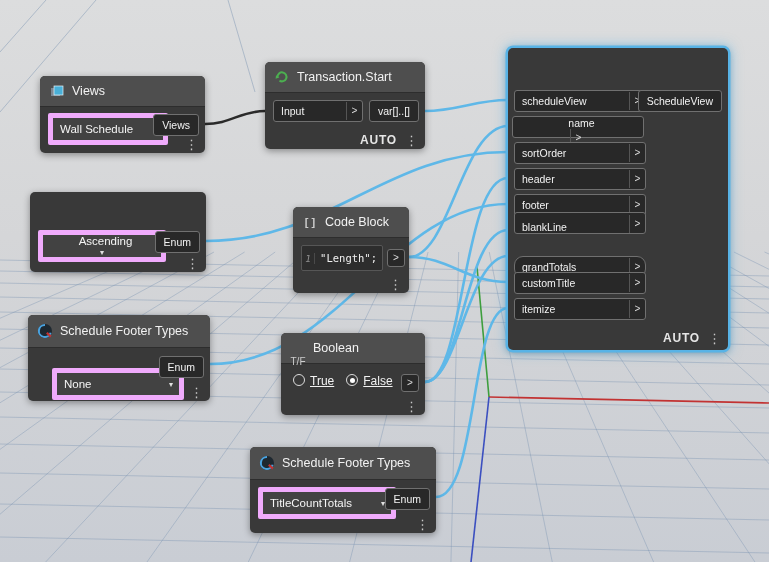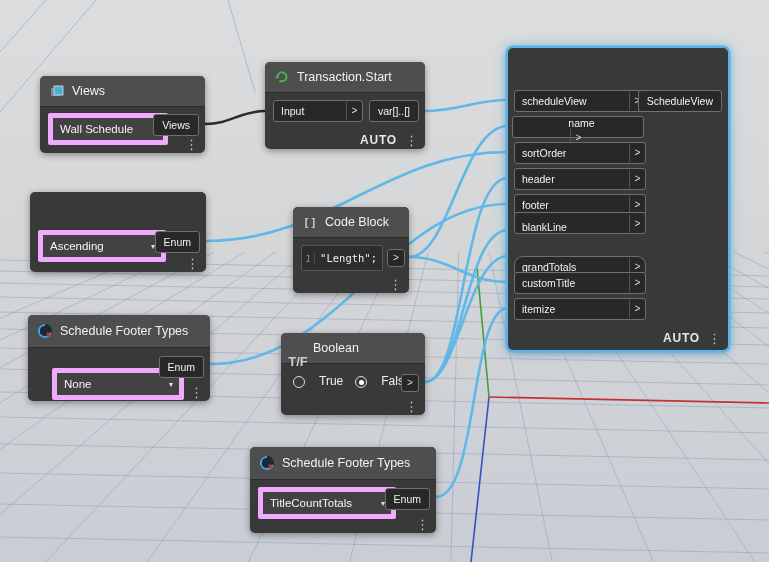--- a/index.html
+++ b/index.html
@@ -8,21 +8,21 @@
   svg.layer{position:absolute;left:0;top:0;width:769px;height:562px;}
   #grid-svg{z-index:0;}
   #wire-svg{z-index:1;}
 
   .node{position:absolute;z-index:2;background:#393939;border-radius:5px;color:#f2f2f2;
         box-shadow:0 2px 7px rgba(0,0,0,.38);}
   .node-header{display:flex;align-items:center;gap:7px;height:30px;padding:0 9px;
         background:#4e4e4e;border-radius:5px 5px 0 0;border-bottom:1px solid #2d2d2d;
         font-size:12.5px;white-space:nowrap;cursor:default;}
   .icon16{width:16px;height:16px;flex:0 0 16px;display:flex;align-items:center;justify-content:center;}
-  .txticon{font-size:13px;color:#cdcdcd;font-weight:bold;letter-spacing:0;margin-top:26px;}
+  .txticon{font-size:10px;color:#cdcdcd;font-weight:normal;letter-spacing:0;margin-top:26px;}
   .bricon{font-size:11px;color:#cdcdcd;font-weight:bold;}
 
   .dropdown{position:absolute;height:22px;background:#424242;border:5px solid #f0abfc;
         border-radius:2px;display:flex;align-items:center;font-size:11.5px;color:#f5f5f5;}
   .dropdown .dval{flex:1;padding-left:7px;overflow:hidden;white-space:nowrap;}
   .dropdown .dchev{width:16px;text-align:center;font-size:8px;color:#e0e0e0;}
 
   .chip{position:absolute;height:20px;background:#282828;border:1px solid #707070;
         border-radius:3px;display:flex;align-items:center;justify-content:center;
         font-size:10.5px;color:#f2f2f2;padding:0 8px;white-space:nowrap;}
@@ -35,21 +35,21 @@
 
   .miniout{position:absolute;width:16px;height:16px;background:#282828;border:1px solid #707070;
         border-radius:3px;color:#ddd;font-size:10px;display:flex;align-items:center;
         justify-content:center;line-height:1;}
 
   .nfooter{position:absolute;right:7px;bottom:2px;display:flex;align-items:center;gap:8px;}
   .auto{font-size:12px;font-weight:bold;letter-spacing:.8px;color:#e6e6e6;}
   .dots{font-size:13px;color:#c9c9c9;line-height:1;cursor:pointer;}
 
   .radio-row{position:absolute;display:flex;align-items:center;gap:12px;font-size:12px;color:#f2f2f2;}
-  .radio{display:flex;align-items:flex-end;gap:14px;cursor:pointer;}
+  .radio{display:flex;align-items:flex-start;gap:5px;cursor:pointer;text-decoration:underline;}
   .rcirc{width:10px;height:10px;border:1.5px solid #dcdcdc;border-radius:50%;
         display:flex;align-items:center;justify-content:center;}
   .rdot{width:5px;height:5px;border-radius:50%;background:#ffffff;}
 
   .code-area{position:absolute;left:8px;top:38px;height:24px;background:#2d2d2d;
         border:1px solid #565656;border-radius:2px;display:flex;align-items:center;
         font-family:"DejaVu Sans Mono",monospace;}
   .gutter{width:15px;text-align:right;color:#8f8f8f;font-size:9.5px;padding-right:3px;
         border-right:1px solid #4a4a4a;font-style:italic;}
   .code{padding:0 5px;font-size:10.5px;color:#f0f0f0;white-space:nowrap;}
@@ -212,21 +212,21 @@
       <span>ScheduleView</span>
     </div>
 
     <div class="nfooter" style="bottom:5px;">
       <span class="auto">AUTO</span>
       <span class="dots">⋮</span>
     </div>
   </div>
 
   <div class="node" style="left:30px;top:192px;width:176px;height:80px;">
-    <div class="dropdown" style="left:8px;top:38px;width:118px;">
+    <div class="dropdown" style="left:8px;top:38px;width:118px;flex-direction:column;">
       <span class="dval">Ascending</span>
       <span class="dchev">▾</span>
     </div>
     <div class="chip" style="right:6px;top:39px;">
       <span>Enum</span>
     </div>
     <div class="nfooter">
       <span class="dots">⋮</span>
     </div>
   </div>

